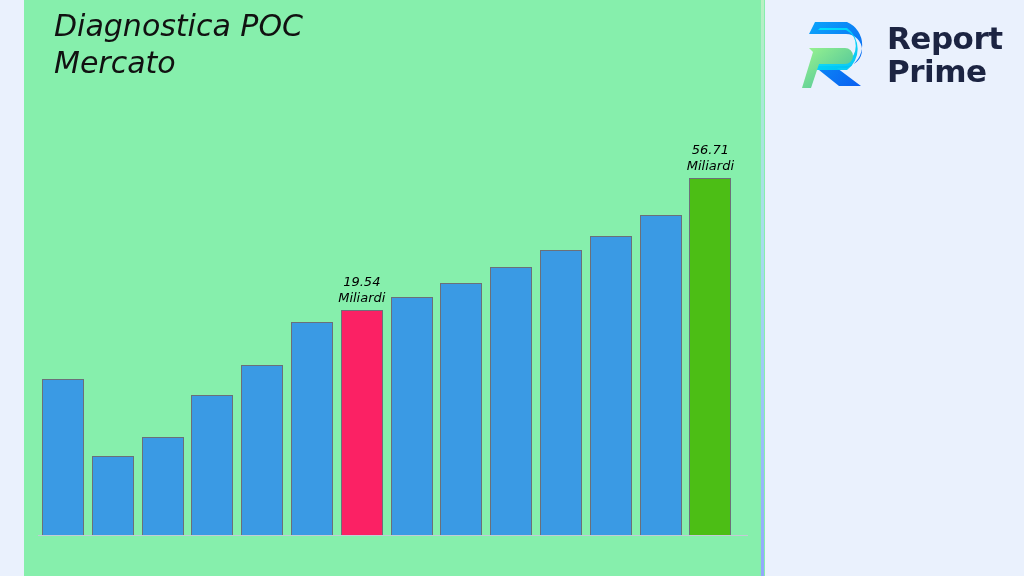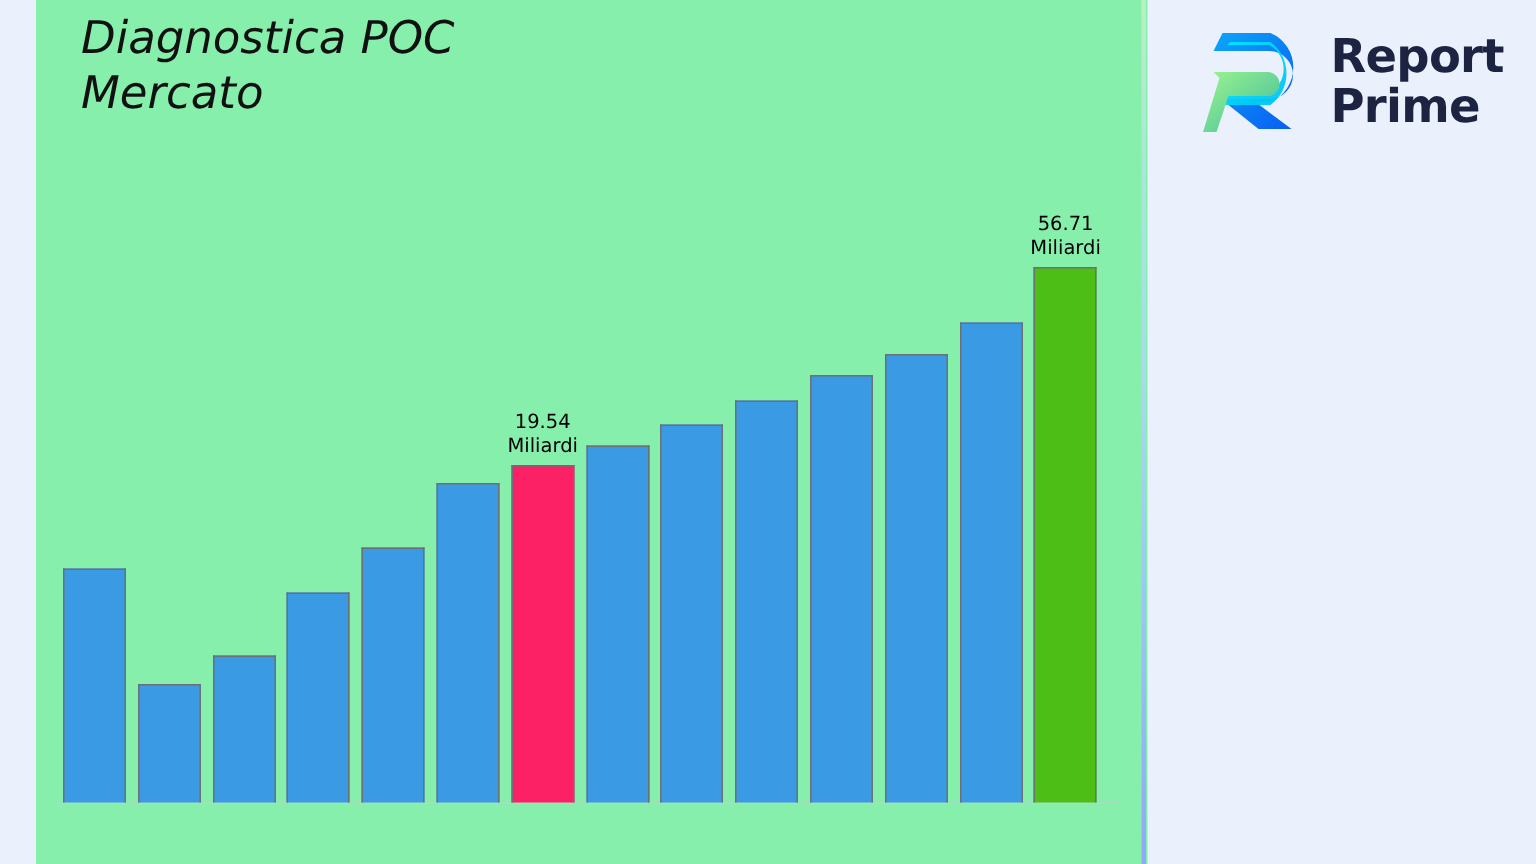--- a/index.html
+++ b/index.html
@@ -27,21 +27,21 @@
     box-sizing:border-box;
     border:1px solid #6b7079;
     border-bottom:none;
   }
   .bar.blue{background:#3a9ae4;}
   .bar.pink{background:#fb2164;border-color:#6b7079;}
   .bar.green{background:#4cbe15;border-color:#6b7079;}
 
   .bar-callout{
     position:absolute;left:50%;transform:translateX(-50%);
-    text-align:center;font-size:13px;line-height:1.22;
+    text-align:center;font-style:italic;font-size:13px;line-height:1.22;
     color:#000;white-space:pre-line;width:110px;
   }
 
   #axis-line{
     position:absolute;left:14px;bottom:40px;width:710px;height:1px;
     background:#c3cbd6;
   }
 
   
   #divider{

